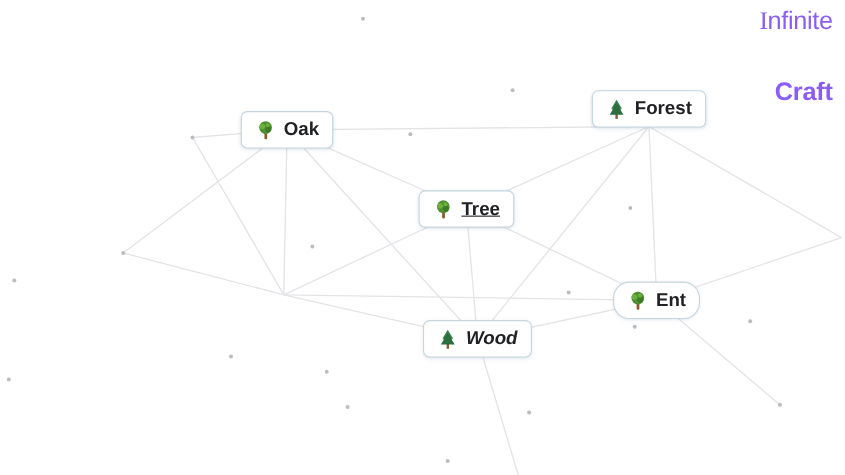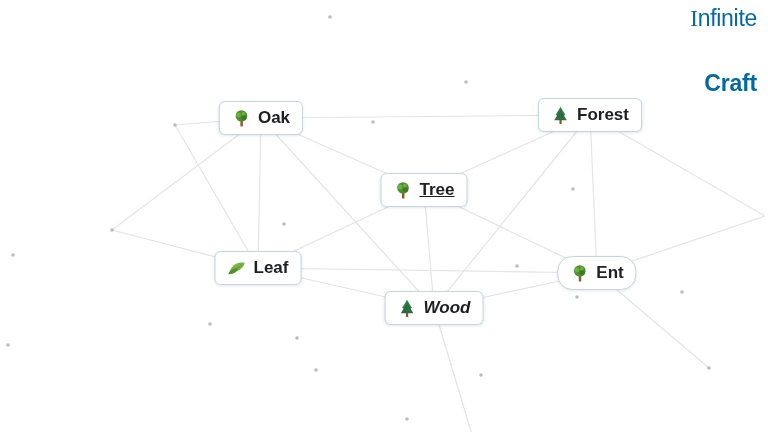--- a/index.html
+++ b/index.html
@@ -41,21 +41,21 @@
     display: inline-flex;
     width: 19px; height: 19px;
     align-items: center;
     justify-content: center;
   }
   .node .icon svg { width: 19px; height: 19px; display: block; }
   .logo {
     position: absolute;
     top: 5px; right: 11px;
     text-align: right;
-    color: #0369a1;
+    color: #8b5cf6;
     line-height: 1.13;
   }
   .logo-line1 { font-size: 23px; font-weight: 400; letter-spacing: -0.3px; }
   .logo-line1::first-letter { font-family: "Liberation Serif", serif; }
   .logo-line2 { font-size: 23px; font-weight: 700; letter-spacing: -0.2px; margin-top: 38px; }
 </style>
 </head>
 <body>
 
 <div id="canvas">
@@ -106,21 +106,21 @@
         <svg viewBox="0 0 20 20">
           <rect x="8.9" y="11" width="2.6" height="7.5" rx="1" fill="#8a5a2b"></rect>
           <circle cx="10" cy="7.3" r="6.1" fill="#4e8f2f"></circle>
           <circle cx="6.9" cy="6.4" r="2.6" fill="#6cb03f"></circle>
           <circle cx="12.6" cy="9.2" r="2.7" fill="#3c7a24"></circle>
           <circle cx="12.1" cy="4.9" r="1.9" fill="#6cb03f"></circle>
         </svg>
       </span>
       <span class="label">Oak</span>
     </div>
-    <div class="node" style="left: 590px; top: 115px;">
+    <div class="node" style="left: 590px; top: 99px;">
       <span class="icon">
         <svg viewBox="0 0 20 20">
           <rect x="8.9" y="13" width="2.3" height="6" fill="#8a5a2b"></rect>
           <polygon points="10,4.2 3.4,15 16.6,15" fill="#2c6e3f"></polygon>
           <polygon points="10,0.8 4.8,9.4 15.2,9.4" fill="#35854a"></polygon>
           <polygon points="10,3.4 5.7,10.6 14.3,10.6" fill="#2c6e3f"></polygon>
         </svg>
       </span>
       <span class="label">Forest</span>
     </div>
@@ -128,30 +128,20 @@
       <span class="icon">
         <svg viewBox="0 0 20 20">
           <rect x="8.9" y="11" width="2.6" height="7.5" rx="1" fill="#8a5a2b"></rect>
           <circle cx="10" cy="7.3" r="6.1" fill="#4e8f2f"></circle>
           <circle cx="6.9" cy="6.4" r="2.6" fill="#6cb03f"></circle>
           <circle cx="12.6" cy="9.2" r="2.7" fill="#3c7a24"></circle>
           <circle cx="12.1" cy="4.9" r="1.9" fill="#6cb03f"></circle>
         </svg>
       </span>
       <span class="label">Tree</span>
-    </div>
-    <div class="node" style="left: 258px; top: 268px;">
-      <span class="icon">
-        <svg viewBox="0 0 20 20">
-          <path d="M2.5 12.5 C5.5 4.5 13 2.8 18.2 4 C16.2 11 9 14.8 3 12.8 Z" fill="#7cb544"></path>
-          <path d="M3 12.6 C7.5 11.8 12.5 9 15.5 5.6" stroke="#4e8f2f" stroke-width="0.9" fill="none"></path>
-          <path d="M0.8 15.6 C2.8 10.4 8 9.4 11.2 10.2 C9.4 14.6 4 16.8 0.8 15.6 Z" fill="#4e8f2f"></path>
-        </svg>
-      </span>
-      <span class="label">Leaf</span>
     </div>
     <div class="node" style="left: 597px; top: 273px; border-radius: 15px;">
       <span class="icon">
         <svg viewBox="0 0 20 20">
           <rect x="8.9" y="11" width="2.6" height="7.5" rx="1" fill="#8a5a2b"></rect>
           <circle cx="10" cy="7.3" r="6.1" fill="#4e8f2f"></circle>
           <circle cx="6.9" cy="6.4" r="2.6" fill="#6cb03f"></circle>
           <circle cx="12.6" cy="9.2" r="2.7" fill="#3c7a24"></circle>
           <circle cx="12.1" cy="4.9" r="1.9" fill="#6cb03f"></circle>
         </svg>

